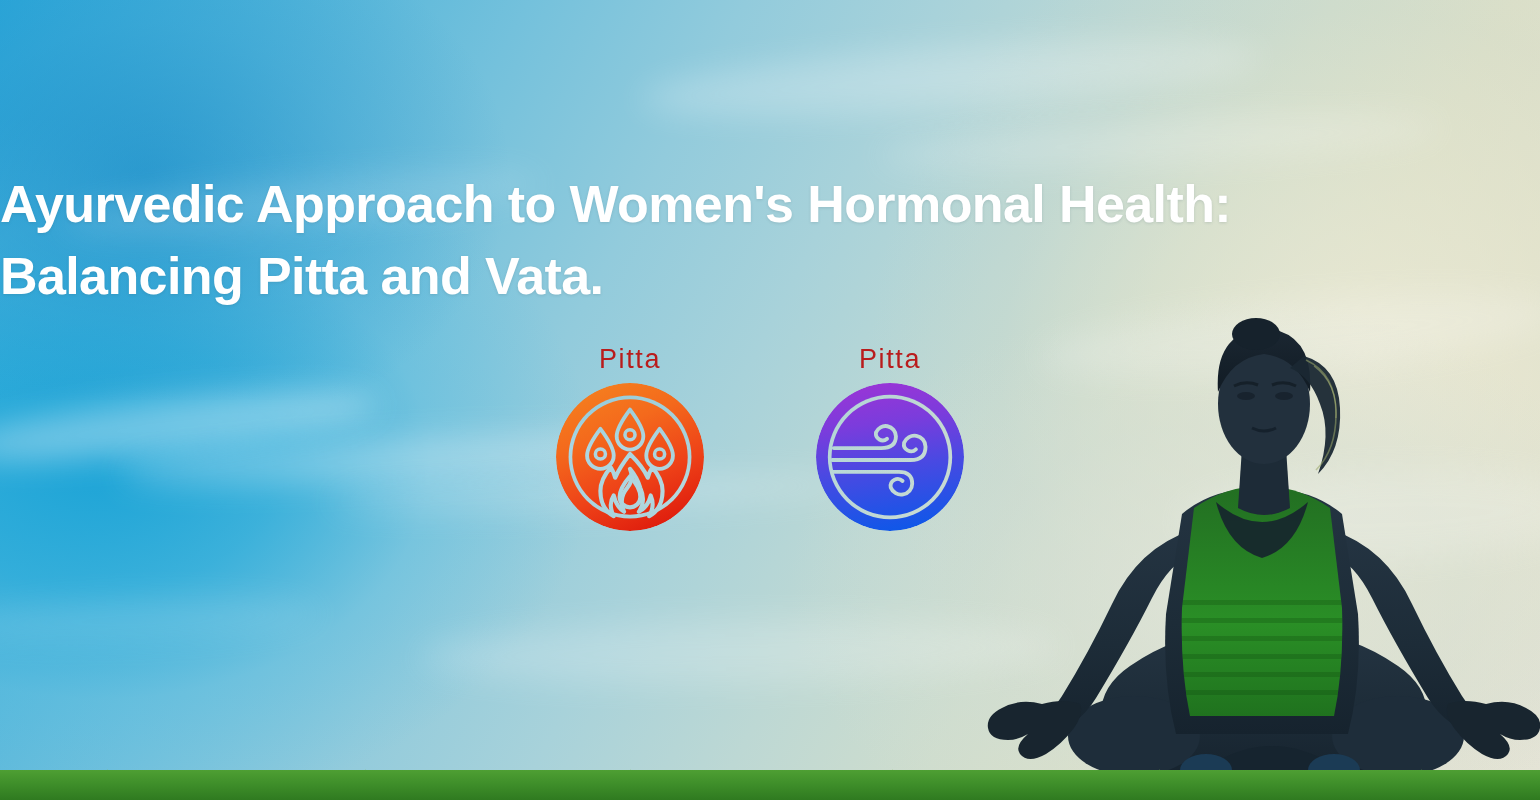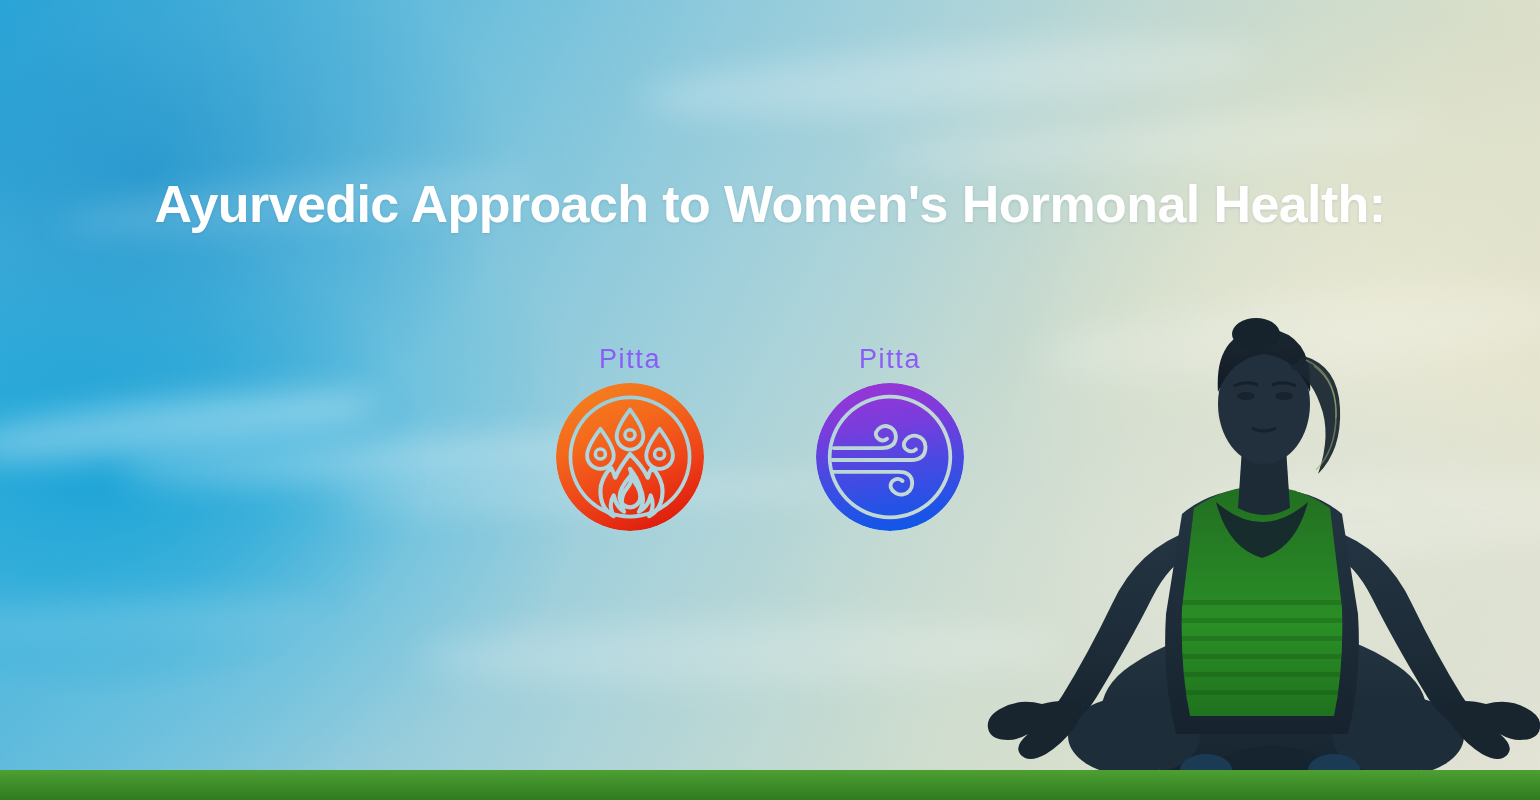--- a/index.html
+++ b/index.html
@@ -101,21 +101,21 @@
     height: 30px;
     background: linear-gradient(180deg, #4e9f33 0%, #3f8f2a 45%, #2f7a20 100%);
   }
   .grass-blades { position: absolute; left:0; bottom: 0; width: 100%; height: 42px; display:block; }
 
   
   .title-wrap {
     position: absolute;
     left: 0; right: 0;
     top: 168px;
-    text-align: center;
+    text-align: left;
     pointer-events: none;
   }
   .title-line {
     color: #ffffff;
     font-family: "Liberation Sans", sans-serif;
     font-weight: bold;
     font-size: 52px;
     line-height: 72px;
     letter-spacing: -0.6px;
     text-shadow: 0 1px 3px rgba(60,90,100,0.18);
@@ -135,21 +135,21 @@
     width: 180px;
     display: flex;
     flex-direction: column;
     align-items: center;
   }
   .dosha-label {
     font-family: "Liberation Sans", sans-serif;
     font-weight: 300;
     font-size: 27px;
     letter-spacing: 1.6px;
-    color: #8b5cf6;
+    color: #b91c1c;
     margin-bottom: 10px;
     line-height: 1;
   }
   .dosha-badge { display:block; width: 148px; height: 148px; }
 
   
   .person {
     position: absolute;
     right: -4px;
     bottom: 0;
@@ -246,20 +246,21 @@
 
     <ellipse cx="262" cy="96" rx="9" ry="4" fill="#101a22" opacity="0.55"></ellipse>
     <ellipse cx="300" cy="96" rx="9" ry="4" fill="#101a22" opacity="0.55"></ellipse>
     <path d="M250 86 q12 -6 24 -1" stroke="#0d161d" stroke-width="3" fill="none" opacity="0.6"></path>
     <path d="M288 85 q12 -5 24 1" stroke="#0d161d" stroke-width="3" fill="none" opacity="0.6"></path>
     <path d="M268 128 q12 6 24 0" stroke="#0e1821" stroke-width="3" fill="none" opacity="0.6"></path>
   </svg>
 
   <div class="title-wrap">
     <div class="title-line">Ayurvedic Approach to Women's Hormonal Health:</div>
+    <div class="title-line">Balancing Pitta and Vata.</div>
   </div>
 
   <div class="doshas">
 
     <div class="dosha">
       <div class="dosha-label">Pitta</div>
       <svg class="dosha-badge" viewBox="0 0 100 100" aria-hidden="true">
         <defs>
           <linearGradient id="pittaGrad" x1="0.15" y1="0" x2="0.6" y2="1">
             <stop offset="0%" stop-color="#f5821f"></stop>

